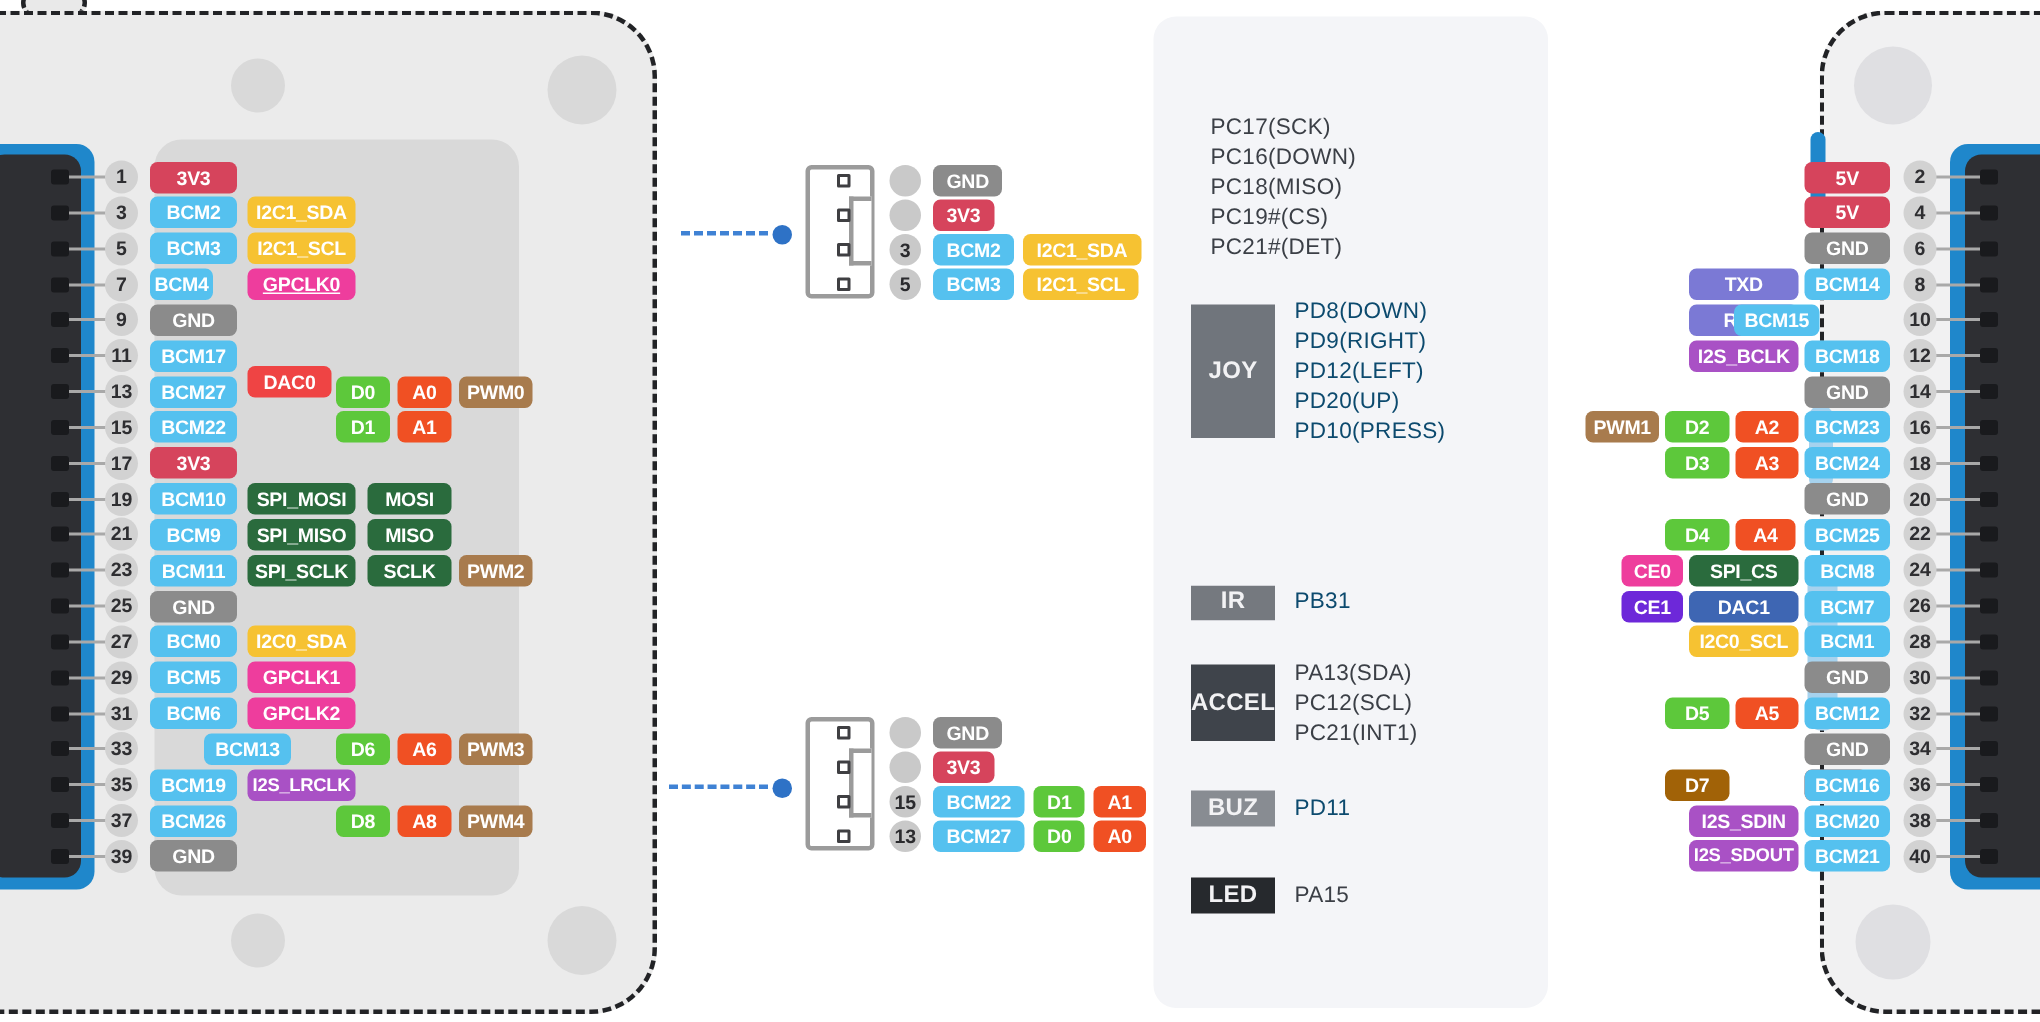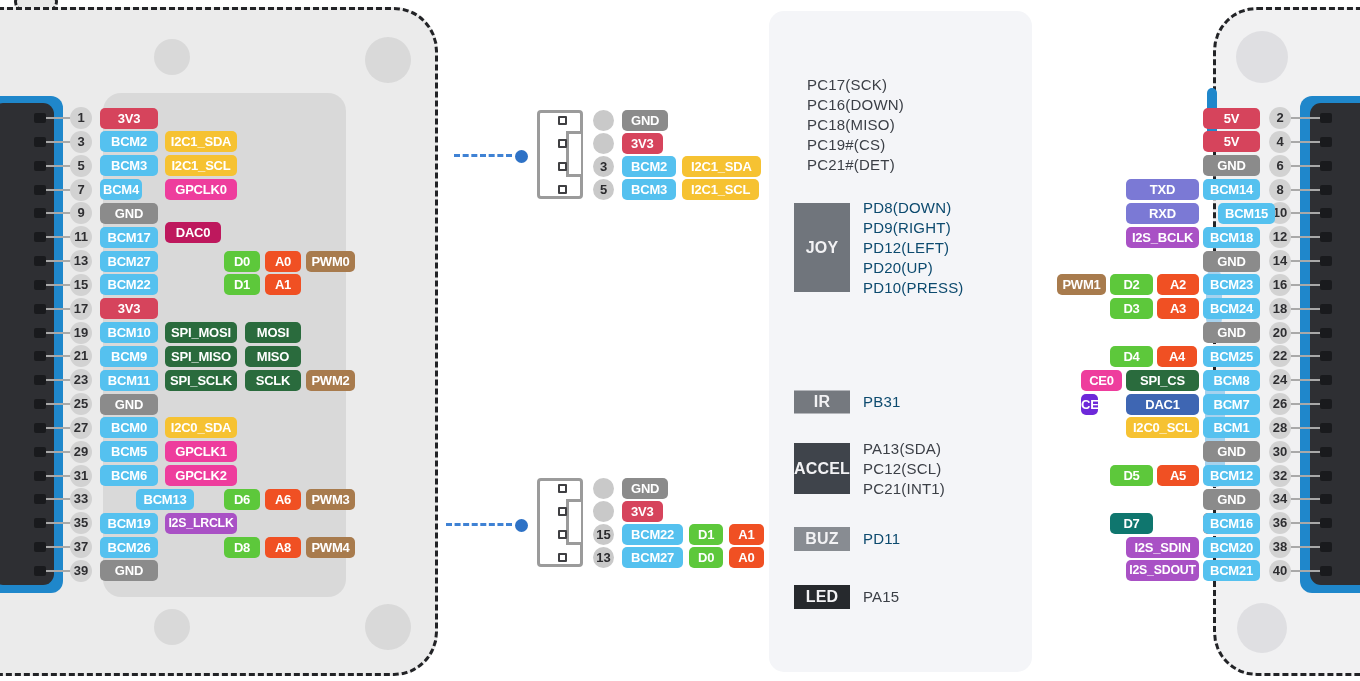--- a/index.html
+++ b/index.html
@@ -99,30 +99,30 @@
     <div class="chip" style="left: 165px; top: 131.34px; width: 72px; background: rgb(246, 194, 50);">I2C1_SDA</div>
     <div class="pin-line" style="left: 46px; top: 164.68px; width: 26px;"></div>
     <div class="pin-sq" style="left: 34px; top: 160.68px;"></div>
     <div class="ncirc" style="left: 70px; top: 154.68px;">5</div>
     <div class="chip" style="left: 100px; top: 155.18px; width: 58px; background: rgb(85, 193, 239);">BCM3</div>
     <div class="chip" style="left: 165px; top: 155.18px; width: 72px; background: rgb(246, 194, 50);">I2C1_SCL</div>
     <div class="pin-line" style="left: 46px; top: 188.52px; width: 26px;"></div>
     <div class="pin-sq" style="left: 34px; top: 184.52px;"></div>
     <div class="ncirc" style="left: 70px; top: 178.52px;">7</div>
     <div class="chip" style="left: 100px; top: 179.02px; width: 42px; background: rgb(85, 193, 239);">BCM4</div>
-    <div class="chip" style="left: 165px; top: 179.02px; width: 72px; background: rgb(238, 61, 157);">GPCLK0</div>
+    <div class="chip" style="left: 165px; top: 179.02px; width: 72px; background: rgb(238, 61, 157); text-decoration: underline;">GPCLK0</div>
     <div class="pin-line" style="left: 46px; top: 212.36px; width: 26px;"></div>
     <div class="pin-sq" style="left: 34px; top: 208.36px;"></div>
     <div class="ncirc" style="left: 70px; top: 202.36px;">9</div>
     <div class="chip" style="left: 100px; top: 202.86px; width: 58px; background: rgb(139, 139, 139);">GND</div>
     <div class="pin-line" style="left: 46px; top: 236.2px; width: 26px;"></div>
     <div class="pin-sq" style="left: 34px; top: 232.2px;"></div>
     <div class="ncirc" style="left: 70px; top: 226.2px;">11</div>
     <div class="chip" style="left: 100px; top: 226.7px; width: 58px; background: rgb(85, 193, 239);">BCM17</div>
-    <div class="chip" style="left: 165px; top: 222px; width: 56px; background: #be185d;">DAC0</div>
+    <div class="chip" style="left: 165px; top: 244px; width: 56px; background: #ef4444;">DAC0</div>
     <div class="pin-line" style="left: 46px; top: 260.04px; width: 26px;"></div>
     <div class="pin-sq" style="left: 34px; top: 256.04px;"></div>
     <div class="ncirc" style="left: 70px; top: 250.04px;">13</div>
     <div class="chip" style="left: 100px; top: 250.54px; width: 58px; background: rgb(85, 193, 239);">BCM27</div>
     <div class="chip" style="left: 224px; top: 250.54px; width: 36px; background: rgb(93, 200, 59);">D0</div>
     <div class="chip" style="left: 265px; top: 250.54px; width: 36px; background: rgb(240, 80, 35);">A0</div>
     <div class="chip" style="left: 306px; top: 250.54px; width: 49px; background: rgb(168, 123, 77);">PWM0</div>
     <div class="pin-line" style="left: 46px; top: 283.88px; width: 26px;"></div>
     <div class="pin-sq" style="left: 34px; top: 279.88px;"></div>
     <div class="ncirc" style="left: 70px; top: 273.88px;">15</div>
@@ -208,21 +208,21 @@
     <div class="chip" style="left: 1203px; top: 155.18px; width: 57px; background: rgb(139, 139, 139);">GND</div>
     <div class="pin-line" style="left: 1290px; top: 188.52px; width: 32px;"></div>
     <div class="pin-sq" style="left: 1320px; top: 184.52px;"></div>
     <div class="ncirc" style="left: 1269px; top: 178.52px;">8</div>
     <div class="chip" style="left: 1126px; top: 179.02px; width: 73px; background: rgb(123, 121, 213);">TXD</div>
     <div class="chip" style="left: 1203px; top: 179.02px; width: 57px; background: rgb(85, 193, 239);">BCM14</div>
     <div class="pin-line" style="left: 1290px; top: 212.36px; width: 32px;"></div>
     <div class="pin-sq" style="left: 1320px; top: 208.36px;"></div>
     <div class="ncirc" style="left: 1269px; top: 202.36px;">10</div>
     <div class="chip" style="left: 1126px; top: 202.86px; width: 73px; background: rgb(123, 121, 213);">RXD</div>
-    <div class="chip" style="left: 1218px; top: 202.86px; width: 57px; background: rgb(85, 193, 239);">BCM15</div>
+    <div class="chip" style="left: 1156px; top: 202.86px; width: 57px; background: rgb(85, 193, 239);">BCM15</div>
     <div class="pin-line" style="left: 1290px; top: 236.2px; width: 32px;"></div>
     <div class="pin-sq" style="left: 1320px; top: 232.2px;"></div>
     <div class="ncirc" style="left: 1269px; top: 226.2px;">12</div>
     <div class="chip" style="left: 1126px; top: 226.7px; width: 73px; background: rgb(169, 81, 197);">I2S_BCLK</div>
     <div class="chip" style="left: 1203px; top: 226.7px; width: 57px; background: rgb(85, 193, 239);">BCM18</div>
     <div class="pin-line" style="left: 1290px; top: 260.04px; width: 32px;"></div>
     <div class="pin-sq" style="left: 1320px; top: 256.04px;"></div>
     <div class="ncirc" style="left: 1269px; top: 250.04px;">14</div>
     <div class="chip" style="left: 1203px; top: 250.54px; width: 57px; background: rgb(139, 139, 139);">GND</div>
     <div class="pin-line" style="left: 1290px; top: 283.88px; width: 32px;"></div>
@@ -250,21 +250,21 @@
     <div class="chip" style="left: 1203px; top: 345.9px; width: 57px; background: rgb(85, 193, 239);">BCM25</div>
     <div class="pin-line" style="left: 1290px; top: 379.24px; width: 32px;"></div>
     <div class="pin-sq" style="left: 1320px; top: 375.24px;"></div>
     <div class="ncirc" style="left: 1269px; top: 369.24px;">24</div>
     <div class="chip" style="left: 1081px; top: 369.74px; width: 41px; background: rgb(238, 61, 157);">CE0</div>
     <div class="chip" style="left: 1126px; top: 369.74px; width: 73px; background: rgb(42, 107, 61);">SPI_CS</div>
     <div class="chip" style="left: 1203px; top: 369.74px; width: 57px; background: rgb(85, 193, 239);">BCM8</div>
     <div class="pin-line" style="left: 1290px; top: 403.08px; width: 32px;"></div>
     <div class="pin-sq" style="left: 1320px; top: 399.08px;"></div>
     <div class="ncirc" style="left: 1269px; top: 393.08px;">26</div>
-    <div class="chip" style="left: 1081px; top: 393.58px; width: 17px; background: #6d28d9;">CE1</div>
+    <div class="chip" style="left: 1081px; top: 393.58px; width: 41px; background: #6d28d9;">CE1</div>
     <div class="chip" style="left: 1126px; top: 393.58px; width: 73px; background: rgb(62, 102, 179);">DAC1</div>
     <div class="chip" style="left: 1203px; top: 393.58px; width: 57px; background: rgb(85, 193, 239);">BCM7</div>
     <div class="pin-line" style="left: 1290px; top: 426.92px; width: 32px;"></div>
     <div class="pin-sq" style="left: 1320px; top: 422.92px;"></div>
     <div class="ncirc" style="left: 1269px; top: 416.92px;">28</div>
     <div class="chip" style="left: 1126px; top: 417.42px; width: 73px; background: rgb(246, 194, 50);">I2C0_SCL</div>
     <div class="chip" style="left: 1203px; top: 417.42px; width: 57px; background: rgb(85, 193, 239);">BCM1</div>
     <div class="pin-line" style="left: 1290px; top: 450.76px; width: 32px;"></div>
     <div class="pin-sq" style="left: 1320px; top: 446.76px;"></div>
     <div class="ncirc" style="left: 1269px; top: 440.76px;">30</div>
@@ -275,21 +275,21 @@
     <div class="chip" style="left: 1110px; top: 465.1px; width: 43px; background: rgb(93, 200, 59);">D5</div>
     <div class="chip" style="left: 1157px; top: 465.1px; width: 42px; background: rgb(240, 80, 35);">A5</div>
     <div class="chip" style="left: 1203px; top: 465.1px; width: 57px; background: rgb(85, 193, 239);">BCM12</div>
     <div class="pin-line" style="left: 1290px; top: 498.44px; width: 32px;"></div>
     <div class="pin-sq" style="left: 1320px; top: 494.44px;"></div>
     <div class="ncirc" style="left: 1269px; top: 488.44px;">34</div>
     <div class="chip" style="left: 1203px; top: 488.94px; width: 57px; background: rgb(139, 139, 139);">GND</div>
     <div class="pin-line" style="left: 1290px; top: 522.28px; width: 32px;"></div>
     <div class="pin-sq" style="left: 1320px; top: 518.28px;"></div>
     <div class="ncirc" style="left: 1269px; top: 512.28px;">36</div>
-    <div class="chip" style="left: 1110px; top: 512.78px; width: 43px; background: #0f766e;">D7</div>
+    <div class="chip" style="left: 1110px; top: 512.78px; width: 43px; background: #a16207;">D7</div>
     <div class="chip" style="left: 1157px; top: 512.78px; width: 42px; background: rgb(240, 80, 35); margin-left: 46px;">A7</div>
     <div class="chip" style="left: 1203px; top: 512.78px; width: 57px; background: rgb(85, 193, 239);">BCM16</div>
     <div class="pin-line" style="left: 1290px; top: 546.12px; width: 32px;"></div>
     <div class="pin-sq" style="left: 1320px; top: 542.12px;"></div>
     <div class="ncirc" style="left: 1269px; top: 536.12px;">38</div>
     <div class="chip" style="left: 1126px; top: 536.62px; width: 73px; background: rgb(169, 81, 197);">I2S_SDIN</div>
     <div class="chip" style="left: 1203px; top: 536.62px; width: 57px; background: rgb(85, 193, 239);">BCM20</div>
     <div class="pin-line" style="left: 1290px; top: 569.96px; width: 32px;"></div>
     <div class="pin-sq" style="left: 1320px; top: 565.96px;"></div>
     <div class="ncirc" style="left: 1269px; top: 559.96px;">40</div>

